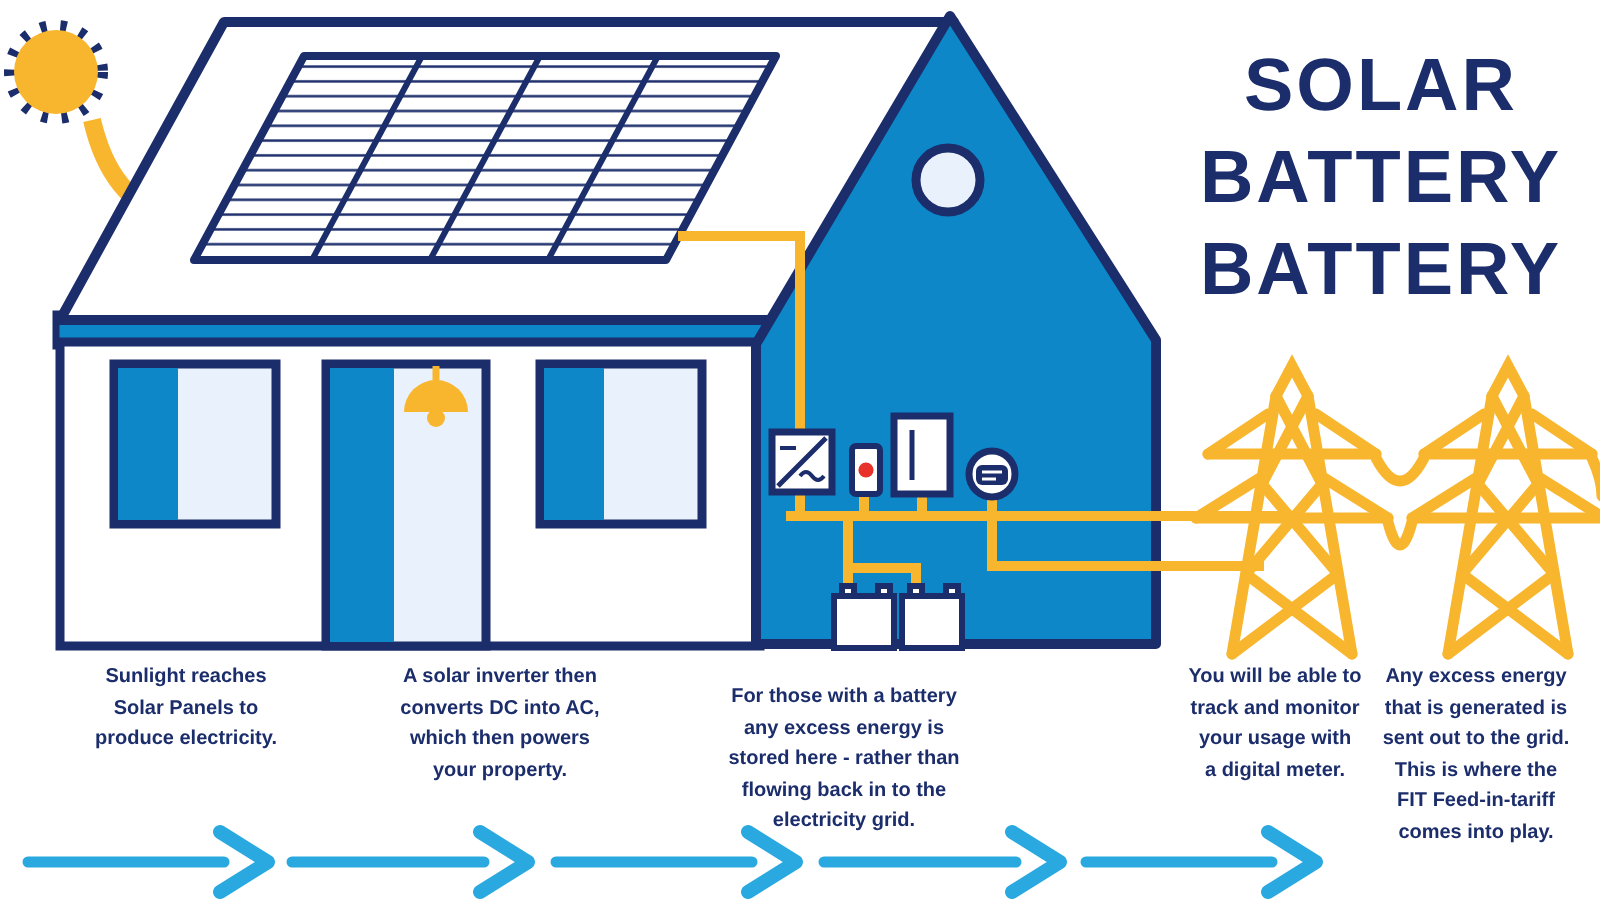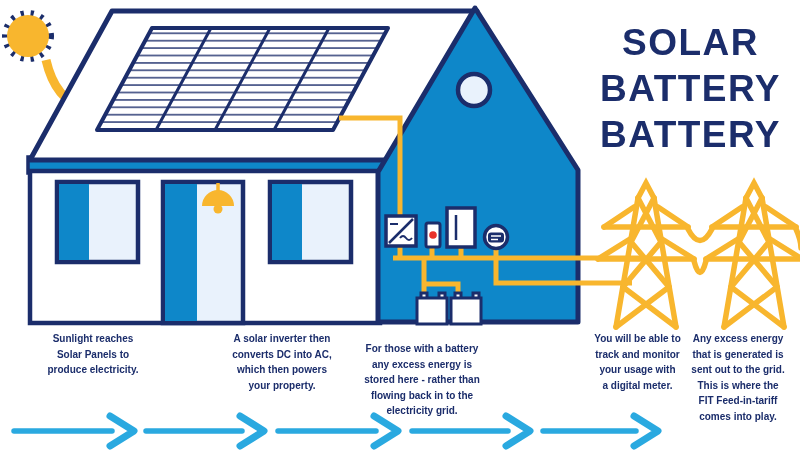--- a/index.html
+++ b/index.html
@@ -12,21 +12,21 @@
   .title{
     position:absolute;left:583px;top:20px;width:215px;
     text-align:center;color:#1b2d6b;font-weight:bold;
     font-size:37px;line-height:46px;letter-spacing:1.5px;
   }
   .step{
     position:absolute;top:331px;color:#1b2d6b;font-weight:bold;
     font-size:10px;line-height:15.5px;white-space:pre-line;text-align:center;
   }
   .step1{left:18px;width:150px;}
-  .step2{left:170px;width:160px;margin-left:32px;}
+  .step2{left:170px;width:160px;}
   .step3{left:337px;width:170px;margin-top:10px;}
   .step4{left:527px;width:125px;margin-left:48px;}
   .step5{left:668px;width:140px;}
 </style>
 </head>
 <body>
 
 <svg id="scene" width="800" height="455" viewBox="0 0 800 455">
   <defs>
     <pattern id="stripes" width="800" height="7.4" patternUnits="userSpaceOnUse">

